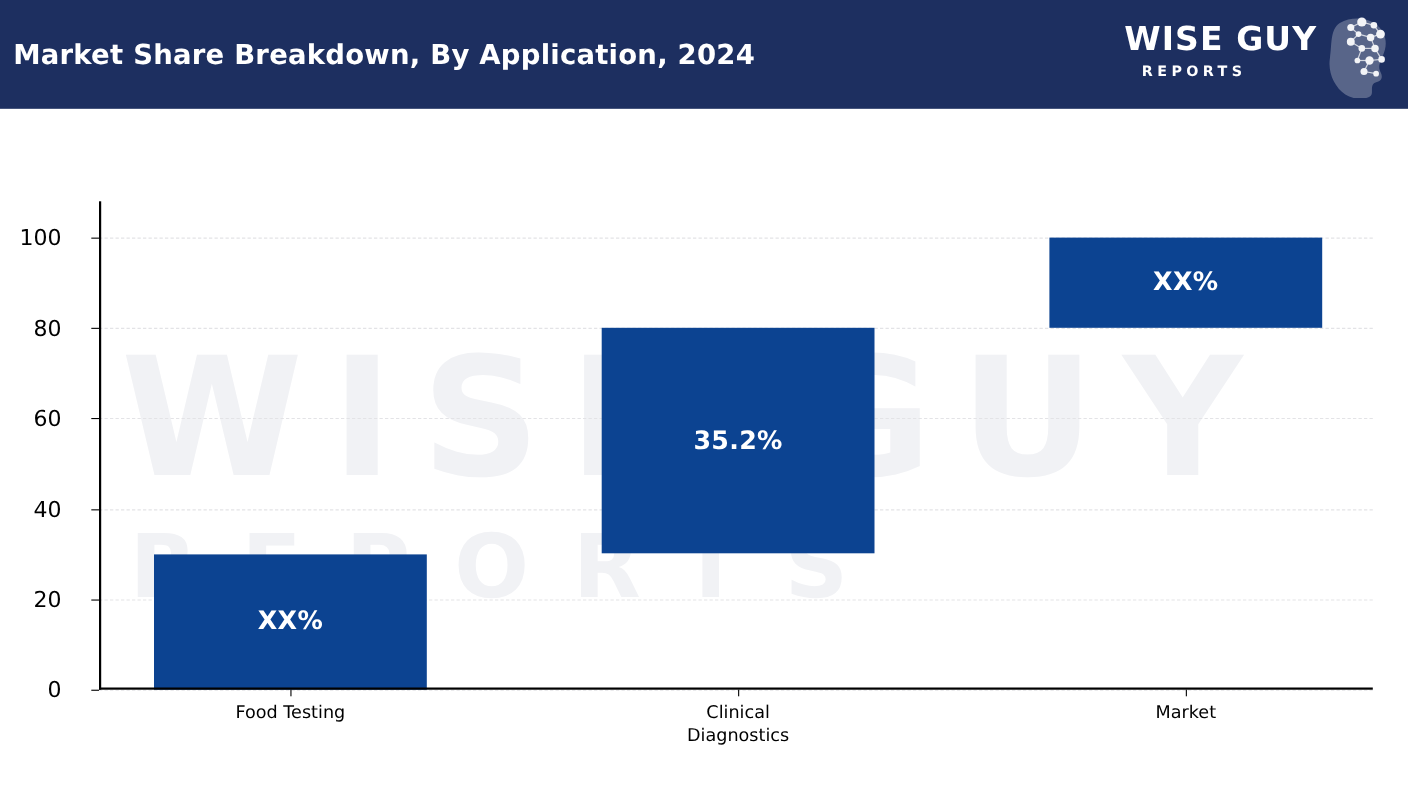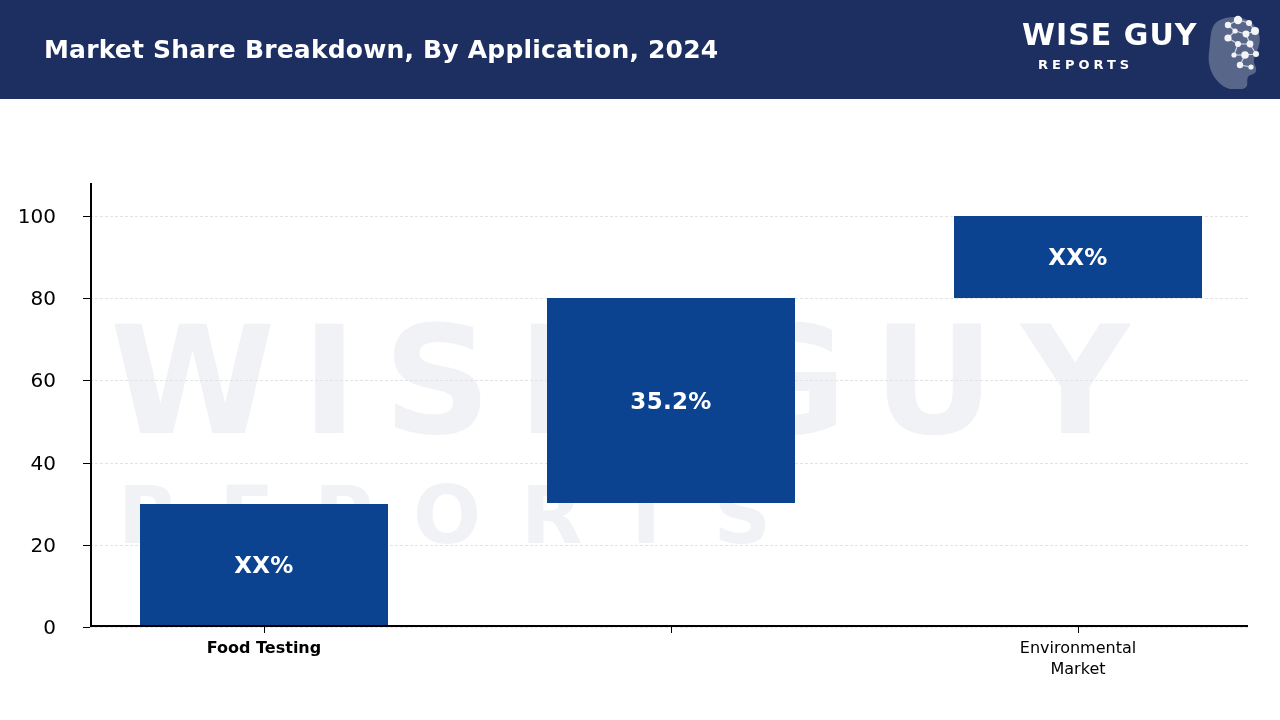--- a/index.html
+++ b/index.html
@@ -25,21 +25,21 @@
     position: absolute;
     left: 0;
     top: 0;
     width: 1280px;
     height: 99px;
     background: #1d2f60;
     display: flex;
     align-items: center;
     justify-content: space-between;
     box-sizing: border-box;
-    padding: 0 18px 0 44px;
+    padding: 0 18px 0 12px;
   }
   .header-title {
     color: #ffffff;
     font-size: 25px;
     font-weight: bold;
     letter-spacing: 0.2px;
     white-space: nowrap;
   }
   .logo {
     position: relative;
@@ -155,21 +155,21 @@
     position: absolute;
     top: 455px;
     width: 240px;
     text-align: center;
     font-size: 16px;
     color: #000000;
     line-height: 1.3;
     transform: translateX(-50%);
   }
   .xtick-label.bold {
-    font-weight: bold;
+    font-weight: normal;
   }
 </style>
 </head>
 <body>
 
 <div class="page">
 
   <div class="header">
     <div class="header-title">Market Share Breakdown, By Application, 2024</div>
     <div class="logo">
@@ -256,23 +256,24 @@
       </div>
 
       <div class="xtick-mark" style="left:174px"></div>
       <div class="xtick-mark" style="left:581px"></div>
       <div class="xtick-mark" style="left:988px"></div>
 
       <div class="xtick-label bold" style="left:174px">
         <div>Food Testing</div>
       </div>
       <div class="xtick-label" style="left:581px">
+        <div>Clinical</div>
+        <div>Diagnostics</div>
       </div>
       <div class="xtick-label" style="left:988px">
-        <div>Environmental</div>
         <div>Market</div>
       </div>
 
       <div class="axis-y-line"></div>
       <div class="axis-x-line"></div>
     </div>
   </div>
 </div>
 
 </body></html>

